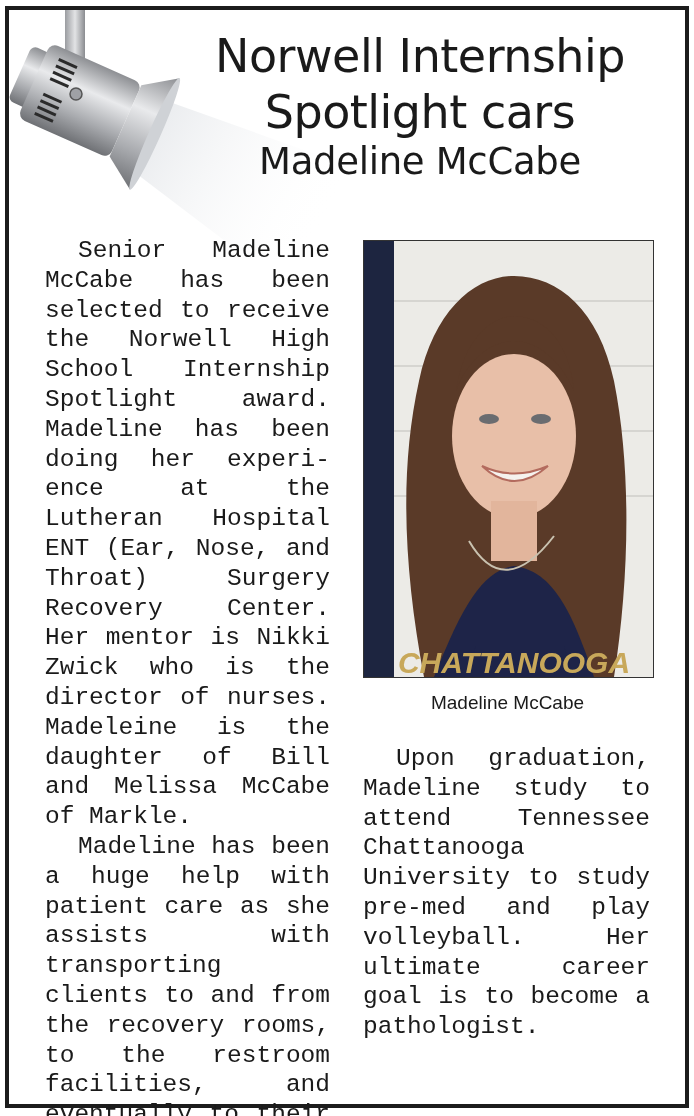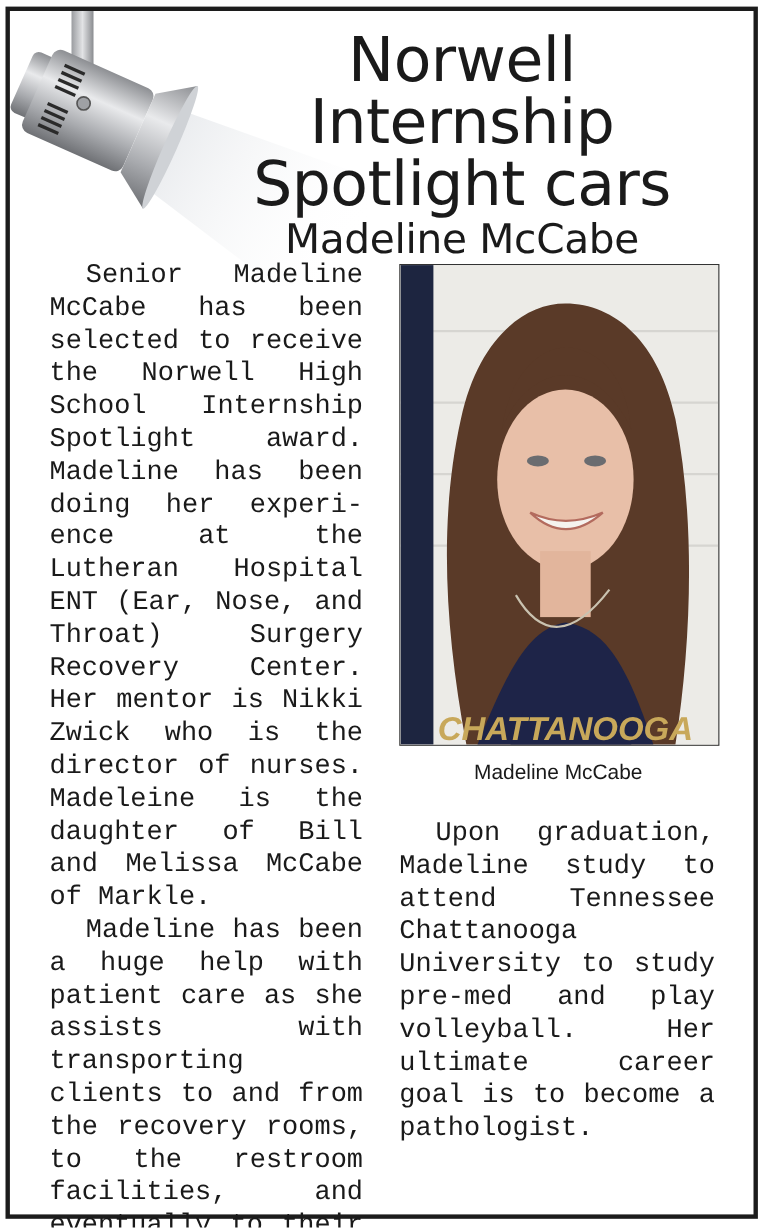--- a/index.html
+++ b/index.html
@@ -6,21 +6,21 @@
   body { width: 694px; height: 1116px; position: relative; overflow: hidden; }
   .frame {
     position: absolute; left: 5px; top: 6px; width: 676px; height: 1094px;
     border: 4px solid #1c1c1c; background: #fff;
   }
   .spotlight { position: absolute; left: 0; top: 0; width: 360px; height: 260px; }
   .title-block {
     position: absolute; left: 180px; top: 28px; width: 480px; text-align: center;
     font-family: "DejaVu Sans", sans-serif; color: #1a1a1a;
   }
-  .title-line { font-size: 56px; line-height: 56px; letter-spacing: -0.5px; font-weight: normal; }
+  .title-line { font-size: 46px; line-height: 56px; letter-spacing: -0.5px; font-weight: normal; }
   .subtitle { font-size: 37px; line-height: 44px; letter-spacing: -0.3px; }
   .col {
     position: absolute; font-family: Liberation Mono, monospace; font-size: 24.5px;
     line-height: 29.8px; color: #1a1a1a; text-align: justify; hyphens: manual;
   }
   .col p { margin: 0; text-indent: 33px; }
   .col-left { left: 45px; top: 236px; width: 285px; }
   .col-right { left: 363px; top: 744px; width: 287px; }
   .col-right p.cont { text-indent: 0; }
   .photo {

